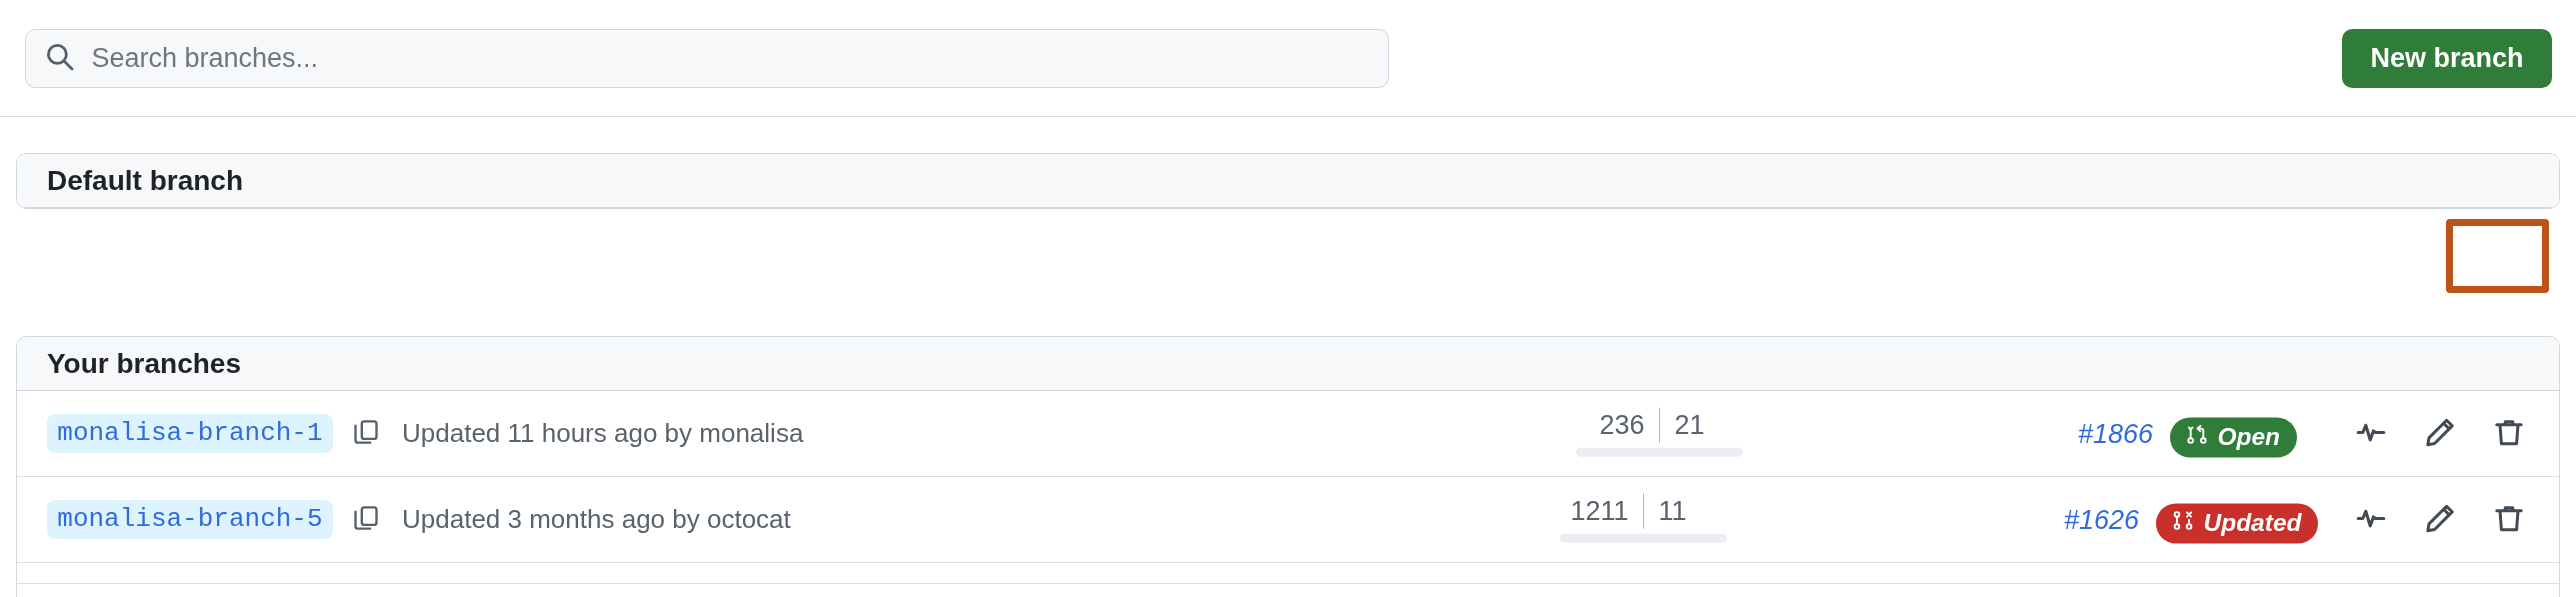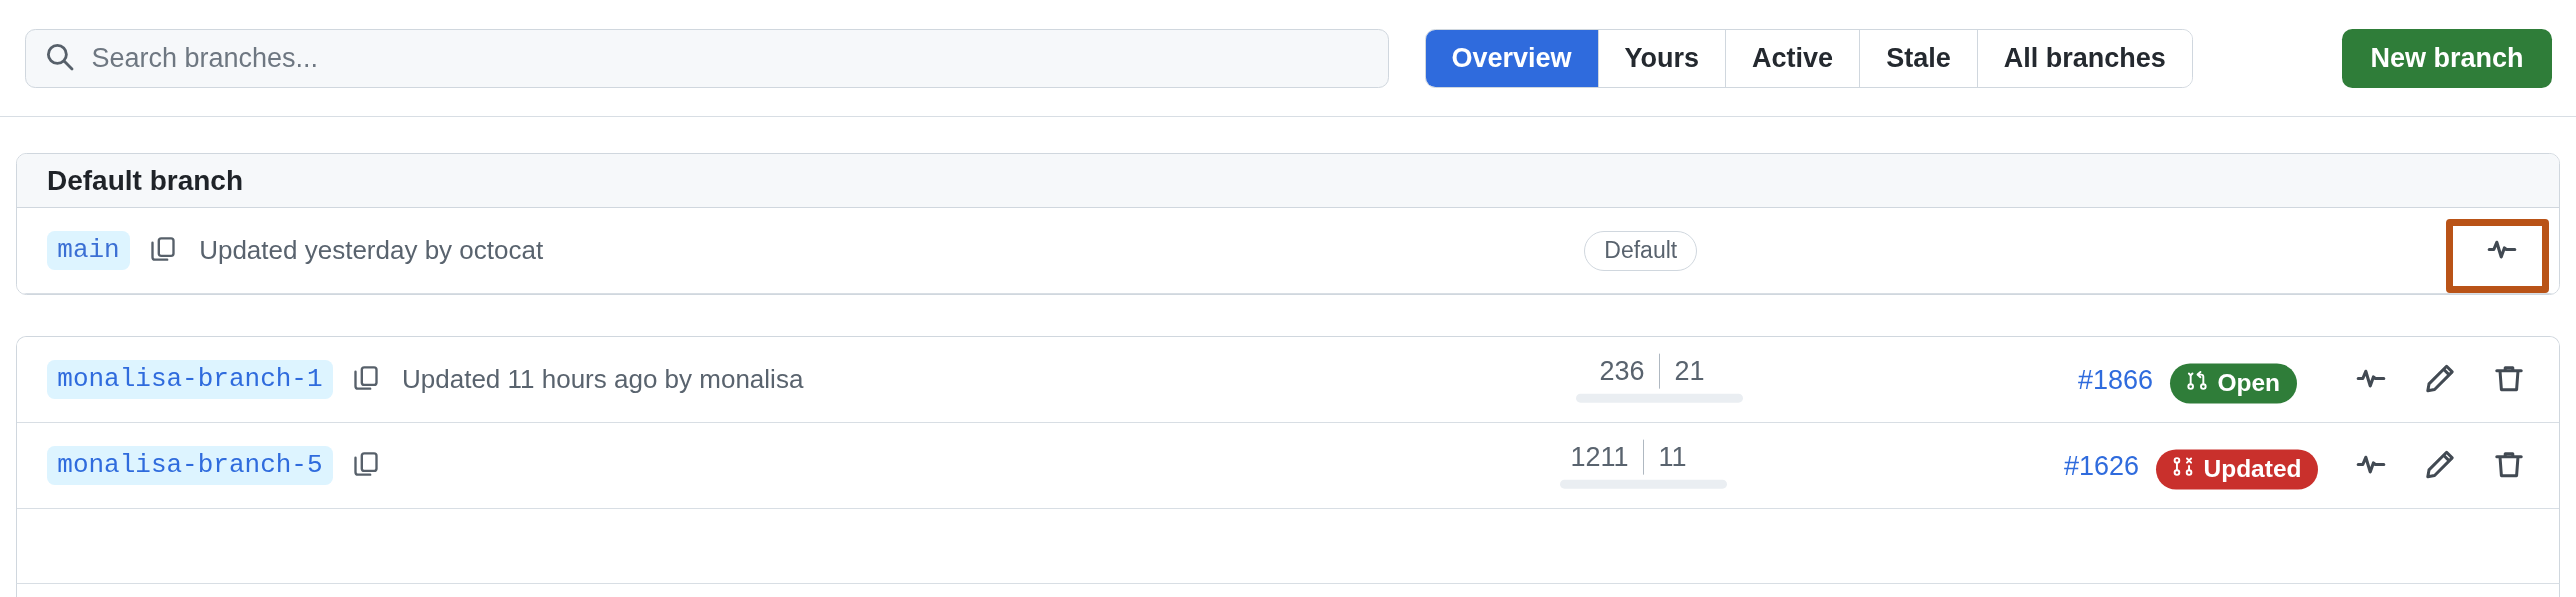--- a/index.html
+++ b/index.html
@@ -247,20 +247,21 @@
   }
 
   
   .pr-wrap {
     position: absolute;
     top: 50%;
     transform: translateY(-50%);
     display: flex;
     align-items: center;
     gap: 16.7px;
+    font-style: italic;
   }
   .pr-wrap.r1 { left: 2061px; }
   .pr-wrap.r2 { left: 2047px; }
   .pr-link {
     font-size: 27px;
     color: #2f6bdd;
     text-decoration: none;
     line-height: 1;
     cursor: pointer;
     white-space: nowrap;
@@ -357,63 +358,35 @@
     <div class="search-wrap">
       <span class="search-icon">
         <svg width="30" height="30" viewBox="0 0 16 16" fill="none" aria-hidden="true">
           <circle cx="6.6" cy="6.6" r="4.8" stroke="#57606a" stroke-width="1.5"></circle>
           <line x1="10.3" y1="10.3" x2="14.4" y2="14.4" stroke="#57606a" stroke-width="1.5" stroke-linecap="round"></line>
         </svg>
       </span>
       <input class="search-input" type="text" value="" placeholder="Search branches..." style="">
     </div>
 
-    <div class="seg">
-      <button class="seg-btn is-active">Overview</button>
-      <button class="seg-btn">Yours</button>
-      <button class="seg-btn">Active</button>
-      <button class="seg-btn">Stale</button>
-      <button class="seg-btn">All branches</button>
-    </div>
 
     <button class="new-branch-btn">New branch</button>
   </div>
 
   <div class="panel panel-default">
     <div class="panel-header">
       <span class="panel-header-title">Default branch</span>
     </div>
 
-    <div class="row">
-      <div class="row-left">
-        <span class="branch-chip is-main">main</span>
-        <span class="copy-icon">
-          <svg width="28" height="28" viewBox="0 0 16 16" fill="none" aria-hidden="true">
-            <rect x="5.6" y="1.9" width="8.4" height="10" rx="1.4" stroke="#57606a" stroke-width="1.35"></rect>
-            <path d="M10.4 14.1H3.4a1.4 1.4 0 0 1-1.4-1.4V4.4" stroke="#57606a" stroke-width="1.35" stroke-linecap="round" stroke-linejoin="round"></path>
-          </svg>
-        </span>
-        <span class="row-meta">Updated yesterday by octocat</span>
-      </div>
-
-      <div class="default-pill-wrap">
-        <span class="default-pill">Default</span>
-      </div>
-
-      <button class="default-activity-btn" title="Branch activity">
-        <span>
-          <svg width="32" height="32" viewBox="0 0 16 16" fill="none" aria-hidden="true">
-            <path d="M1.6 8h2.3l1.5-3.6 2.2 7.3 1.6-4.5 1 0.8h4.2" stroke="#424a53" stroke-width="1.55" stroke-linecap="round" stroke-linejoin="round"></path>
-          </svg>
-        </span>
-      </button>
+  </div>
+
+  <div class="panel panel-yours">
+    <div class="panel-header">
+      <span class="panel-header-title">Your branches</span>
     </div>
-  </div>
-
-  <div class="panel panel-yours">
 
     <div class="row">
       <div class="row-left">
         <span class="branch-chip">monalisa-branch-1</span>
         <span class="copy-icon">
           <svg width="28" height="28" viewBox="0 0 16 16" fill="none" aria-hidden="true">
             <rect x="5.6" y="1.9" width="8.4" height="10" rx="1.4" stroke="#57606a" stroke-width="1.35"></rect>
             <path d="M10.4 14.1H3.4a1.4 1.4 0 0 1-1.4-1.4V4.4" stroke="#57606a" stroke-width="1.35" stroke-linecap="round" stroke-linejoin="round"></path>
           </svg>
         </span>
@@ -476,20 +449,21 @@
 
     <div class="row">
       <div class="row-left">
         <span class="branch-chip">monalisa-branch-5</span>
         <span class="copy-icon">
           <svg width="28" height="28" viewBox="0 0 16 16" fill="none" aria-hidden="true">
             <rect x="5.6" y="1.9" width="8.4" height="10" rx="1.4" stroke="#57606a" stroke-width="1.35"></rect>
             <path d="M10.4 14.1H3.4a1.4 1.4 0 0 1-1.4-1.4V4.4" stroke="#57606a" stroke-width="1.35" stroke-linecap="round" stroke-linejoin="round"></path>
           </svg>
         </span>
+        <span class="row-meta">Updated 3 months ago by octocat</span>
       </div>
 
       <div class="ab-wrap r2">
         <div class="ab-nums">
           <span class="ab-behind">1211</span>
           <span class="ab-divider"></span>
           <span class="ab-ahead">11</span>
         </div>
         <div class="ab-bar"></div>
       </div>

